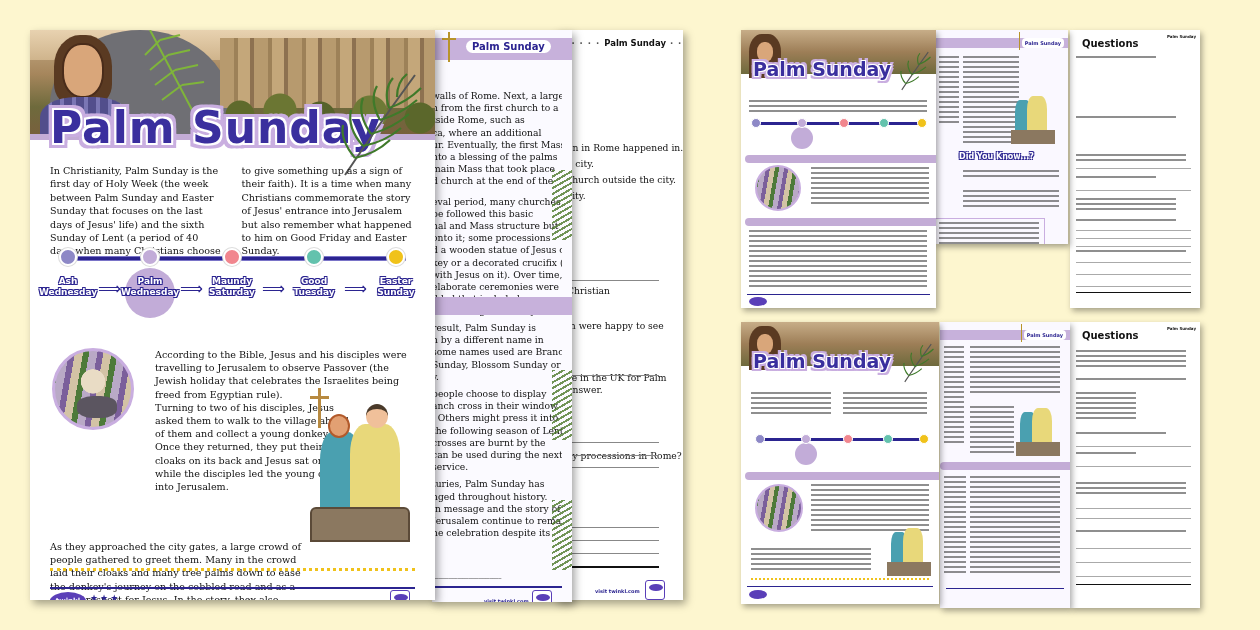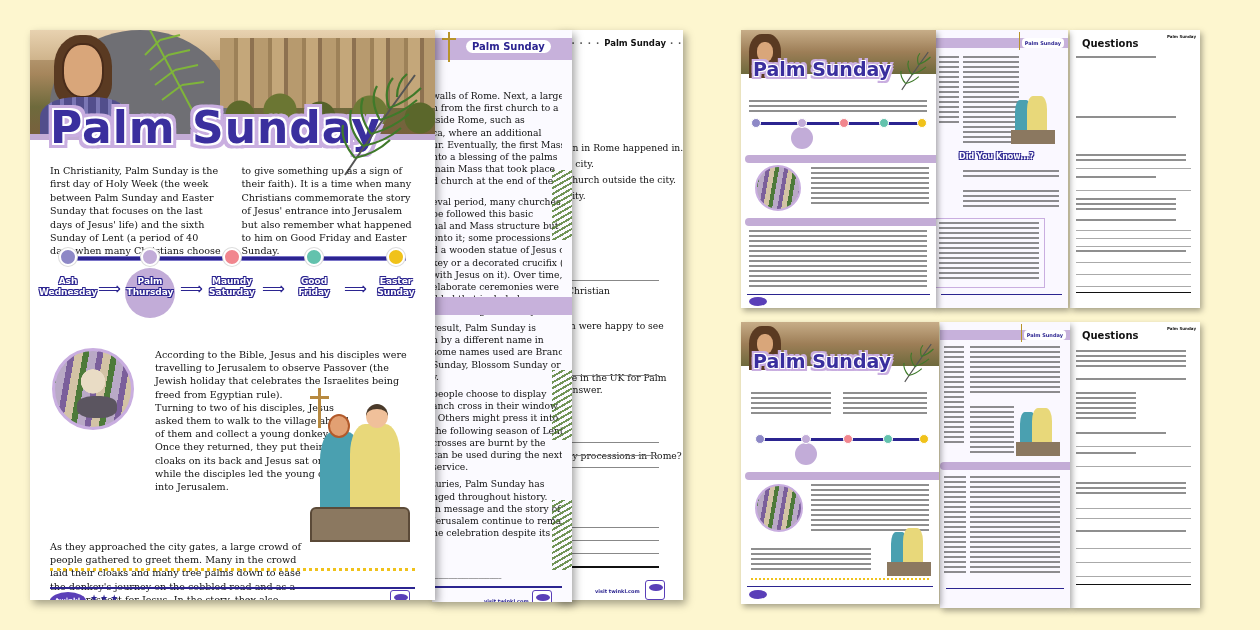--- a/index.html
+++ b/index.html
@@ -277,29 +277,29 @@
 
   <div class="timeline" id="timeline">
     <div class="tl-line"></div>
   <div class="tl-dot" style="left: 9px; background: rgb(141, 136, 198);"></div>
       <div class="tl-label" style="left: -14px; white-space: pre-line;">Ash
 Wednesday</div>
       <div class="tl-arrow" style="left: 48px;">⟹</div>
       <div class="tl-badge" style="left: 75px;"></div>
       <div class="tl-dot" style="left: 91px; background: rgb(194, 172, 216);"></div>
       <div class="tl-label" style="left: 68px; white-space: pre-line;">Palm
-Thursday</div>
+Wednesday</div>
       <div class="tl-arrow" style="left: 130px;">⟹</div>
       <div class="tl-dot" style="left: 173px; background: rgb(241, 134, 142);"></div>
       <div class="tl-label" style="left: 150px; white-space: pre-line;">Maundy
 Saturday</div>
       <div class="tl-arrow" style="left: 212px;">⟹</div>
       <div class="tl-dot" style="left: 255px; background: rgb(99, 194, 173);"></div>
       <div class="tl-label" style="left: 232px; white-space: pre-line;">Good
-Friday</div>
+Tuesday</div>
       <div class="tl-arrow" style="left: 294px;">⟹</div>
       <div class="tl-dot" style="left: 337px; background: rgb(240, 194, 26);"></div>
       <div class="tl-label" style="left: 314px; white-space: pre-line;">Easter
 Sunday</div>
     </div>
 
 
   <div class="medallion">
     <div class="donkey"></div>
   </div>
@@ -343,21 +343,21 @@
   <div class="q-line" style="top:200px"></div>
   <div class="q-line" style="top:208px"></div>
   <div class="q-line" style="top:216px"></div>
   <div class="blur-text" style="left:6px;top:220px;width:110px;height:3px"></div>
   <div class="q-line" style="top:232px"></div>
   <div class="q-line" style="top:244px"></div>
   <div class="q-line" style="top:256px"></div>
   <div class="q-line" style="top:262px;border-top:1px solid #111"></div>
 </div>
 
-<div class="mini" style="left:935px;top:30px;width:133px;height:278px;background:#faf8ff">
+<div class="mini" style="left:935px;top:30px;width:133px;height:214px;background:#faf8ff">
   <div class="mini2-head">
     <div class="x"></div>
     <div class="t">Palm Sunday</div>
   </div>
   <div class="blur-text" style="left:4px;top:26px;width:20px;height:70px"></div>
   <div class="blur-text" style="left:28px;top:26px;width:56px;height:88px"></div>
   <div class="mini-people" style="left:80px;top:60px;width:40px;height:56px">
     <div class="a"></div>
       <div class="b"></div>
       <div class="c"></div>

